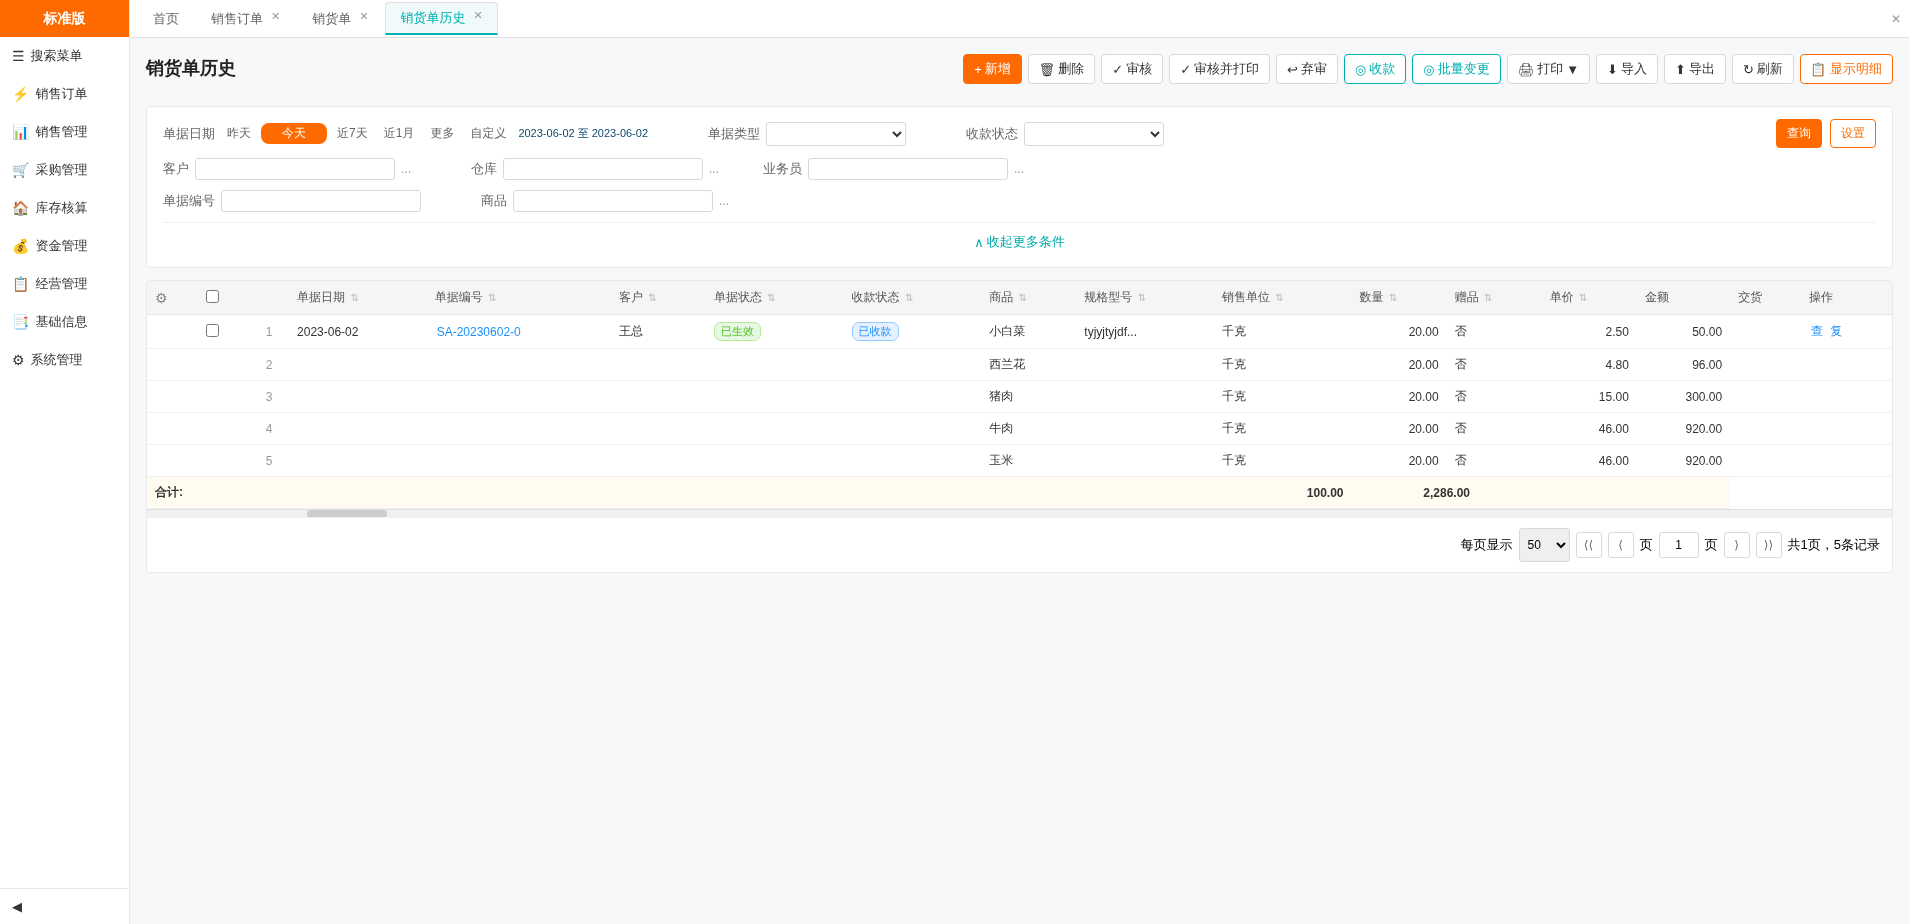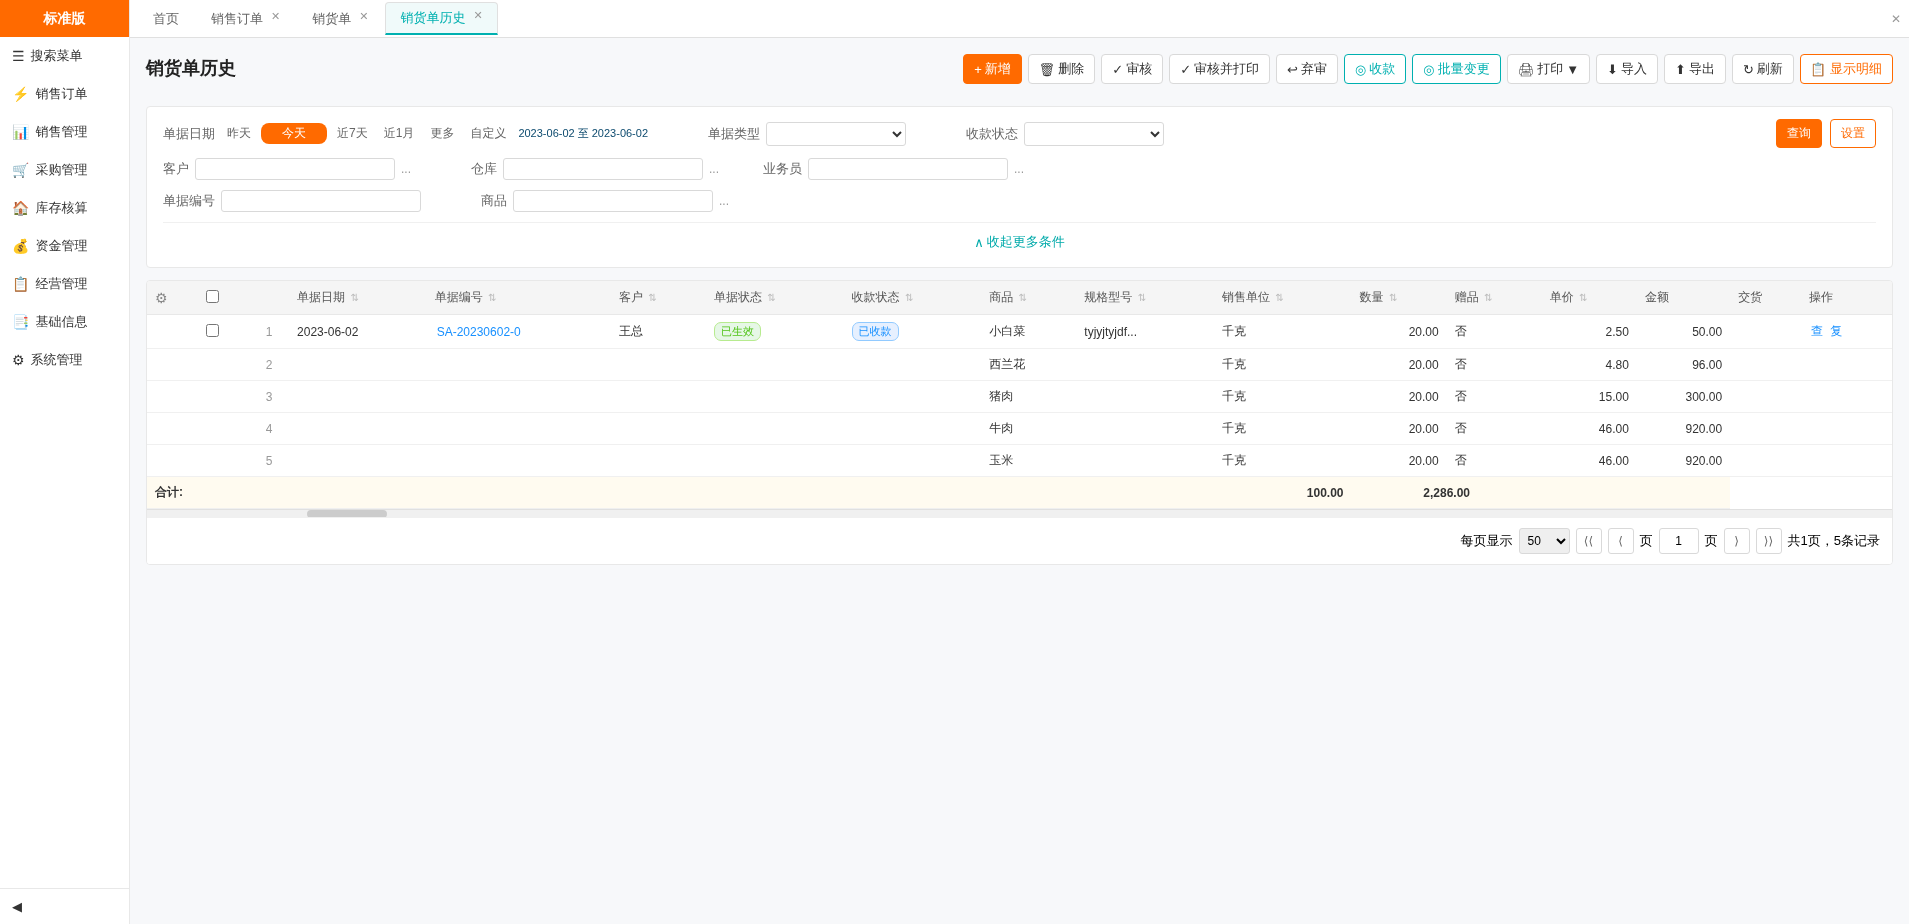--- a/index.html
+++ b/index.html
@@ -65,21 +65,21 @@
     .action-link { color: #1890ff; cursor: pointer; font-size: 12px; margin: 0 2px; }
 
     
     .summary-row { background: #fffbf0; }
     .summary-row td { font-weight: bold; color: #333; }
 
     
     .pagination { display: flex; align-items: center; justify-content: flex-end; padding: 10px 12px; gap: 6px; background: #fff; border-top: 1px solid #f0f0f0; }
     .page-btn { width: 26px; height: 26px; border: 1px solid #d9d9d9; border-radius: 3px; display: flex; align-items: center; justify-content: center; cursor: pointer; color: #666; font-size: 12px; background: #fff; }
     .page-input { width: 40px; height: 26px; border: 1px solid #d9d9d9; border-radius: 3px; text-align: center; font-size: 12px; }
-    .page-select { height: 26px; border: 1px solid #d9d9d9; border-radius: 3px; font-size: 12px; padding: 0 4px; }
+    .page-select { height: 34px; border: 1px solid #d9d9d9; border-radius: 3px; font-size: 12px; padding: 0 4px; }
 
     
     .scroll-bar { height: 8px; background: #f0f0f0; border-top: 1px solid #e0e0e0; }
     .scroll-thumb { height: 8px; width: 80px; background: #ccc; border-radius: 4px; margin-left: 160px; }
 
     .checkbox { cursor: pointer; }
     .settings-icon { color: #888; font-size: 14px; }
     .num-col { color: #999; text-align: center; }
   </style>
 </head>

